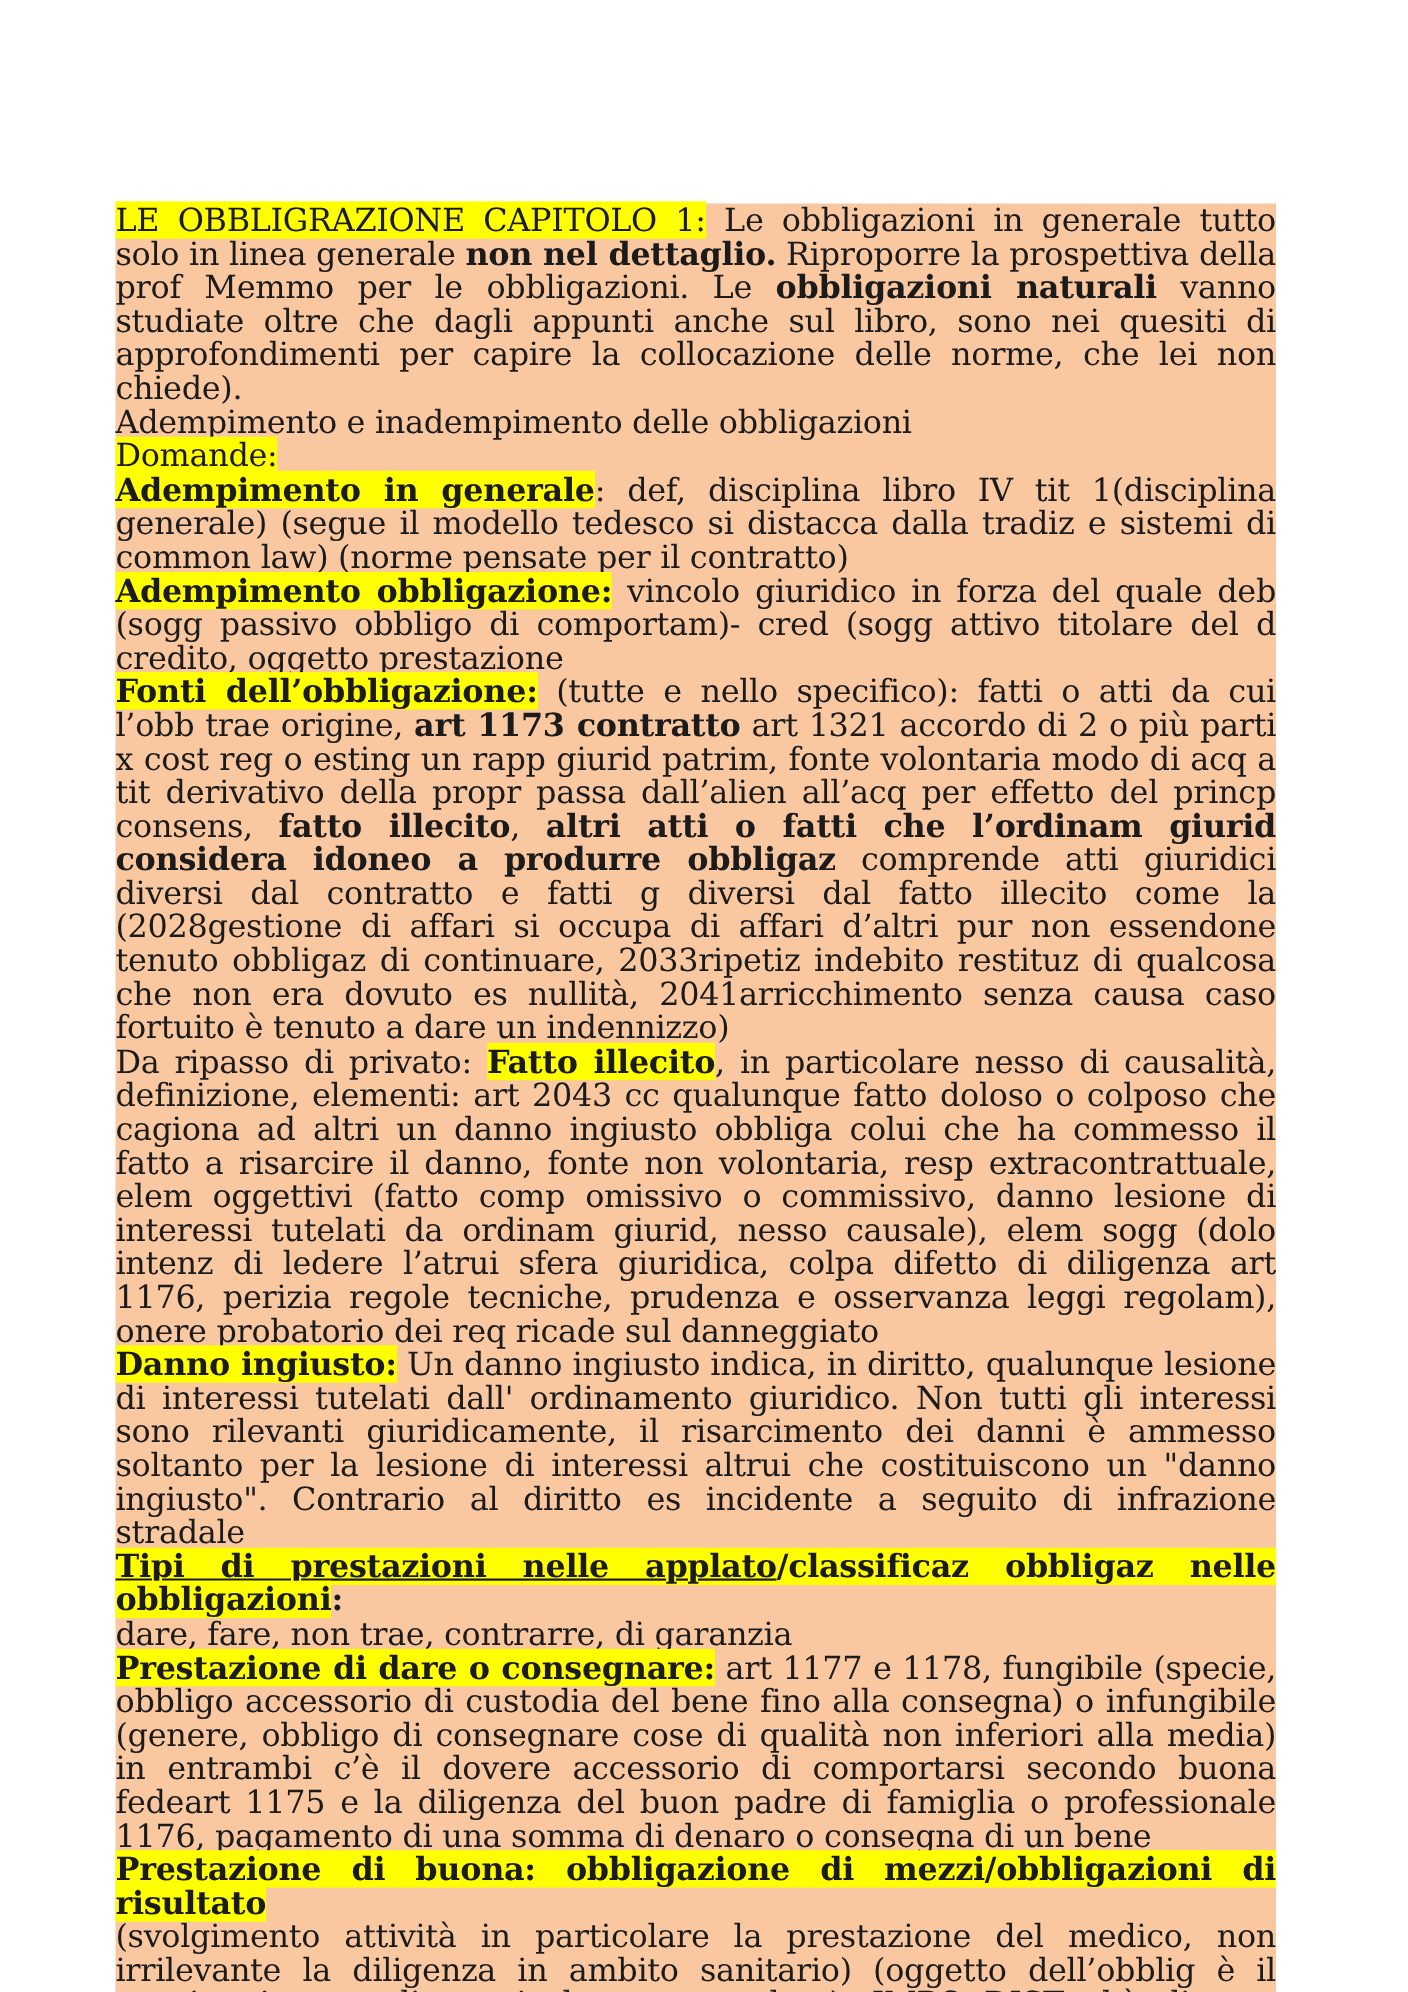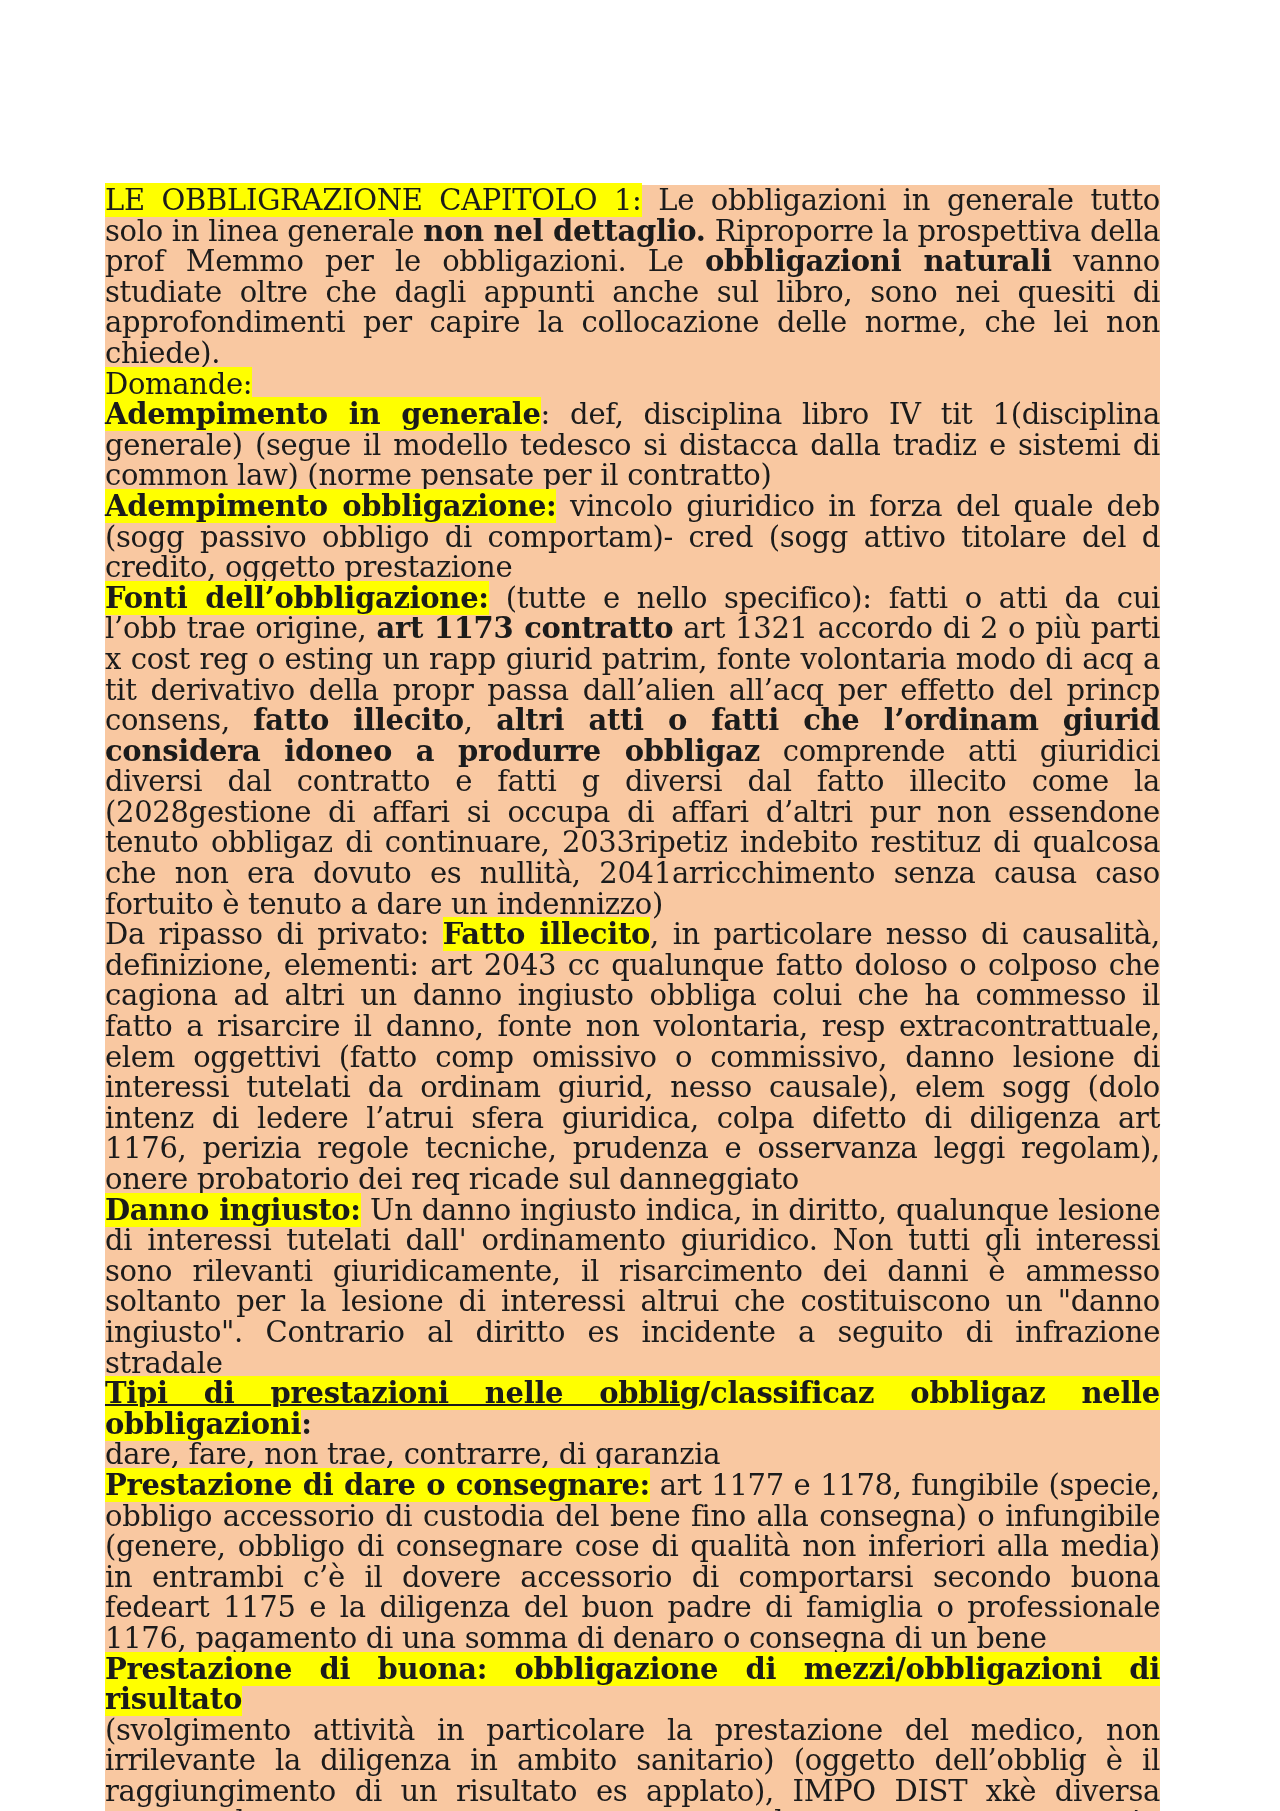--- a/index.html
+++ b/index.html
@@ -39,25 +39,26 @@
   span.bold { font-weight: bold; }
   span.hl { background: var(--highlight, #ffff00); }
   span.ul { text-decoration: underline; text-decoration-thickness: 2px; }
 </style>
 </head>
 <body>
 
 <main class="page">
   <section class="notes-block">
       <p class="para"><span class="run hl">LE OBBLIGRAZIONE CAPITOLO 1:</span><span class="run"> Le obbligazioni in generale tutto solo in linea generale </span><span class="run bold">non nel dettaglio.</span><span class="run"> Riproporre la prospettiva della prof Memmo per le obbligazioni. Le </span><span class="run bold">obbligazioni naturali</span><span class="run"> vanno studiate oltre che dagli appunti anche sul libro, sono nei quesiti di approfondimenti per capire la collocazione delle norme, che lei non chiede).</span></p>
+      <p class="para"><span class="run">Adempimento e inadempimento delle obbligazioni</span></p>
       <p class="para"><span class="run hl">Domande:</span></p>
       <p class="para"><span class="run bold hl">Adempimento in generale</span><span class="run">: def, disciplina libro IV tit 1(disciplina generale) (segue il modello tedesco si distacca dalla tradiz e sistemi di common law) (norme pensate per il contratto)</span></p>
       <p class="para"><span class="run bold hl">Adempimento obbligazione:</span><span class="run"> vincolo giuridico in forza del quale deb (sogg passivo obbligo di comportam)- cred (sogg attivo titolare del d credito, oggetto prestazione</span></p>
       <p class="para"><span class="run bold hl">Fonti dell’obbligazione:</span><span class="run"> (tutte e nello specifico): fatti o atti da cui l’obb trae origine, </span><span class="run bold">art 1173 contratto</span><span class="run"> art 1321 accordo di 2 o più parti x cost reg o esting un rapp giurid patrim, fonte volontaria modo di acq a tit derivativo della propr passa dall’alien all’acq per effetto del princp consens, </span><span class="run bold">fatto illecito</span><span class="run">, </span><span class="run bold">altri atti o fatti che l’ordinam giurid considera idoneo a produrre obbligaz</span><span class="run"> comprende atti giuridici diversi dal contratto e fatti g diversi dal fatto illecito come la (2028gestione di affari si occupa di affari d’altri pur non essendone tenuto obbligaz di continuare, 2033ripetiz indebito restituz di qualcosa che non era dovuto es nullità, 2041arricchimento senza causa caso fortuito è tenuto a dare un indennizzo)</span></p>
       <p class="para"><span class="run">Da ripasso di privato: </span><span class="run bold hl">Fatto illecito</span><span class="run">, in particolare nesso di causalità, definizione, elementi: art 2043 cc qualunque fatto doloso o colposo che cagiona ad altri un danno ingiusto obbliga colui che ha commesso il fatto a risarcire il danno, fonte non volontaria, resp extracontrattuale, elem oggettivi (fatto comp omissivo o commissivo, danno lesione di interessi tutelati da ordinam giurid, nesso causale), elem sogg (dolo intenz di ledere l’atrui sfera giuridica, colpa difetto di diligenza art 1176, perizia regole tecniche, prudenza e osservanza leggi regolam), onere probatorio dei req ricade sul danneggiato</span></p>
       <p class="para"><span class="run bold hl">Danno ingiusto:</span><span class="run"> Un danno ingiusto indica, in diritto, qualunque lesione di interessi tutelati dall' ordinamento giuridico. Non tutti gli interessi sono rilevanti giuridicamente, il risarcimento dei danni è ammesso soltanto per la lesione di interessi altrui che costituiscono un "danno ingiusto". Contrario al diritto es incidente a seguito di infrazione stradale</span></p>
-      <p class="para justify-last"><span class="run bold hl ul">Tipi di prestazioni nelle obblig</span><span class="run bold hl">/classificaz obbligaz nelle obbligazioni</span><span class="run bold">:</span></p>
+      <p class="para justify-last"><span class="run bold hl ul">Tipi di prestazioni nelle applato</span><span class="run bold hl">/classificaz obbligaz nelle obbligazioni</span><span class="run bold">:</span></p>
       <p class="para"><span class="run">dare, fare, non trae, contrarre, di garanzia</span></p>
       <p class="para"><span class="run bold hl">Prestazione di dare o consegnare:</span><span class="run"> art 1177 e 1178, fungibile (specie, obbligo accessorio di custodia del bene fino alla consegna) o infungibile (genere, obbligo di consegnare cose di qualità non inferiori alla media) in entrambi c’è il dovere accessorio di comportarsi secondo buona fedeart 1175 e la diligenza del buon padre di famiglia o professionale 1176, pagamento di una somma di denaro o consegna di un bene</span></p>
       <p class="para justify-last"><span class="run bold hl">Prestazione di buona: obbligazione di mezzi/obbligazioni di risultato</span></p>
       <p class="para justify-last"><span class="run">(svolgimento attività in particolare la prestazione del medico, non irrilevante la diligenza in ambito sanitario) (oggetto dell’obblig è il raggiungimento di un risultato es applato), IMPO DIST xkè diversa responsab per la mancata</span></p>
     </section>
 </main>
 
 </body></html>

